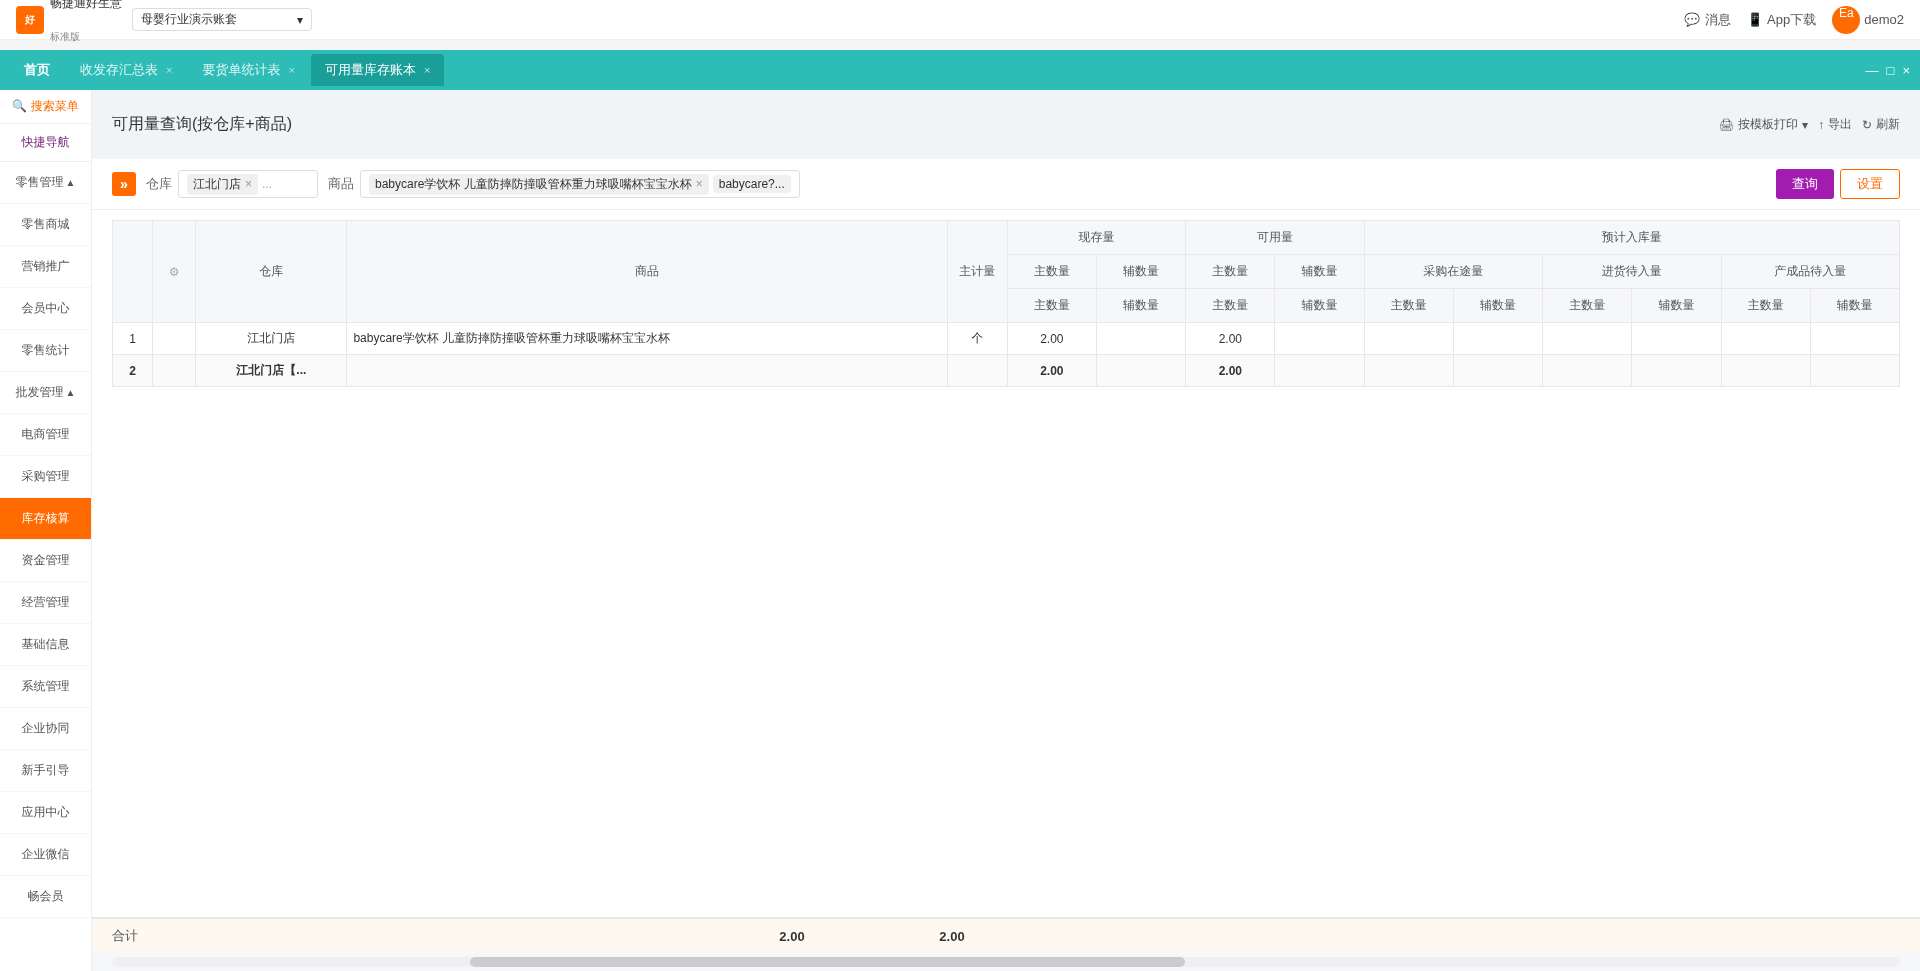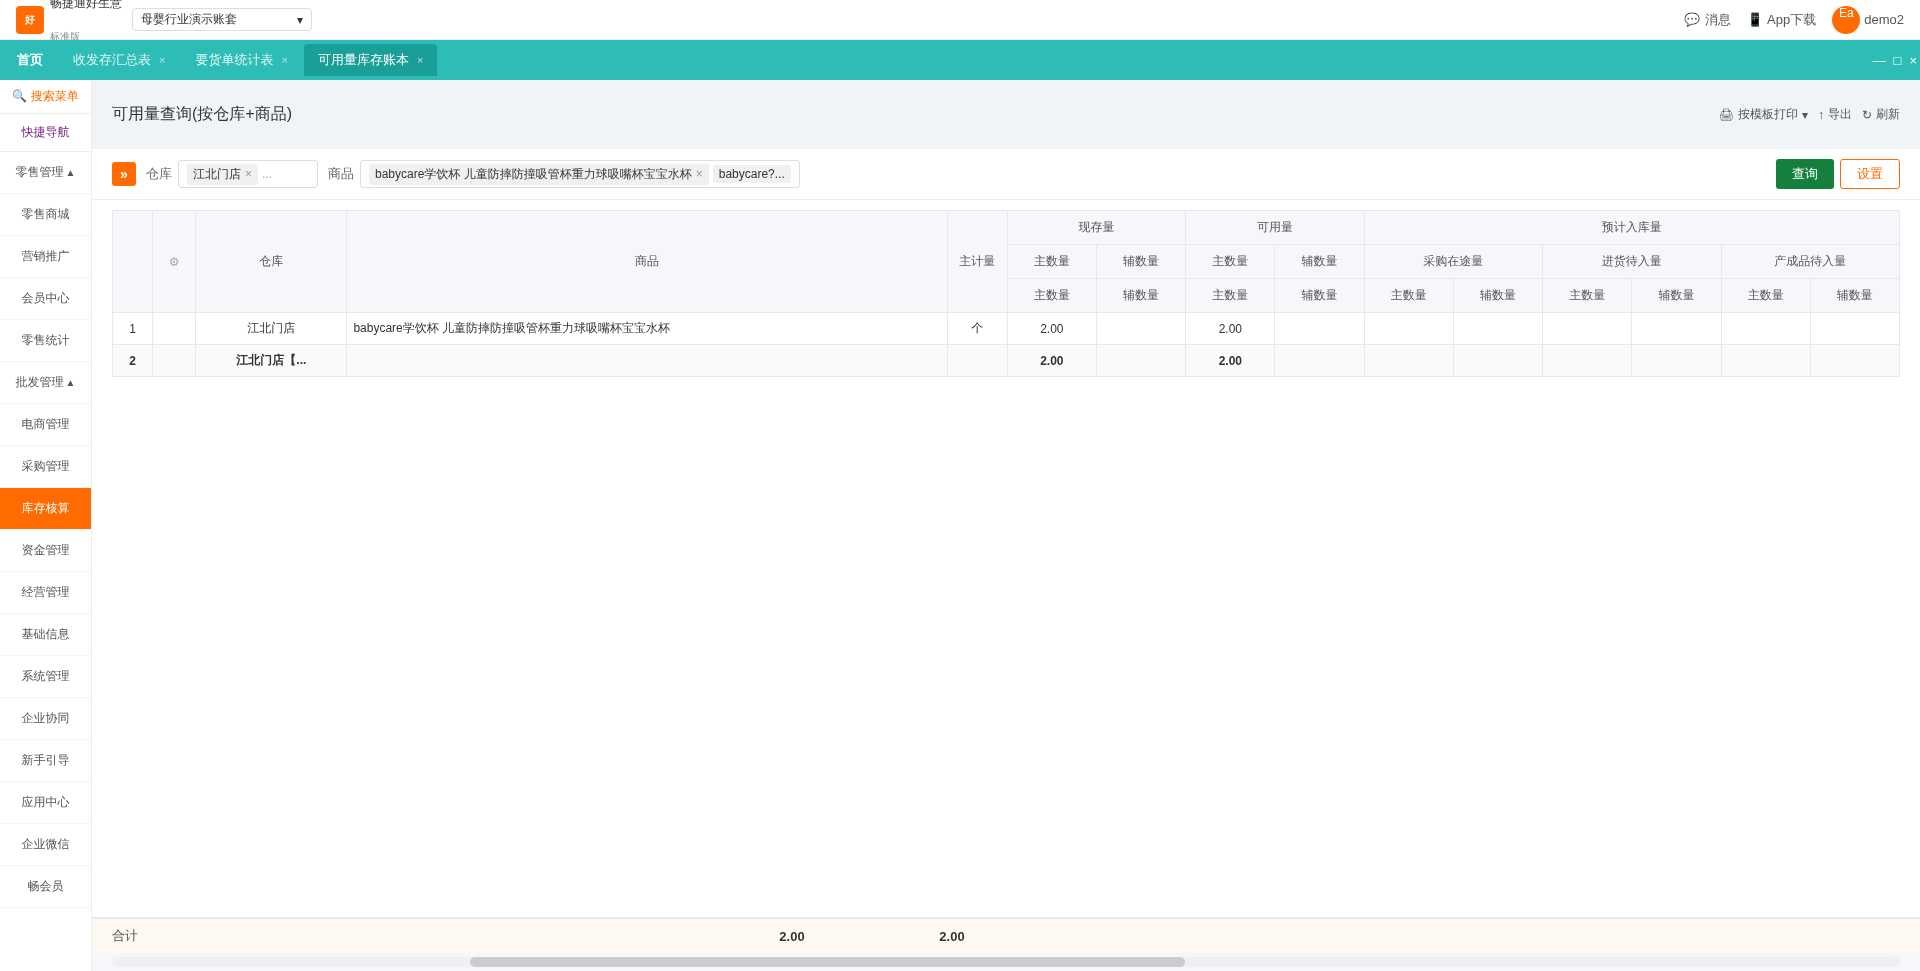--- a/index.html
+++ b/index.html
@@ -62,23 +62,24 @@
       width: 28px; height: 28px; border-radius: 50%; background: #ff6b00;
       display: flex; justify-content: center; color: white; font-size: 12px;
     }
 
     
     .tab-bar {
       height: 40px;
       background: #2dbdb6;
       display: flex;
       align-items: center;
-      padding: 0 3px;
+      padding: 0 10px;
       flex-shrink: 0;
       gap: 2px;
+      margin-top: 10px;
     }
     .tab {
       height: 32px;
       padding: 0 14px;
       border-radius: 4px 4px 0 0;
       display: flex;
       align-items: center;
       gap: 6px;
       font-size: 13px;
       cursor: pointer;
@@ -218,21 +219,21 @@
       padding: 2px 6px;
       border-radius: 3px;
       font-size: 12px;
       display: flex; align-items: center; gap: 4px;
       color: #333;
     }
     .filter-tag .x { cursor: pointer; color: #999; }
     .filter-dots { color: #aaa; cursor: pointer; }
     .filter-actions { margin-left: auto; display: flex; gap: 6px; }
     .btn-query {
-      background: #15803d;
+      background: #a21caf;
       color: white;
       border: none;
       border-radius: 3px;
       padding: 5px 16px;
       cursor: pointer;
       font-size: 13px;
     }
     .btn-settings {
       background: #fff;
       color: #ff6b00;

